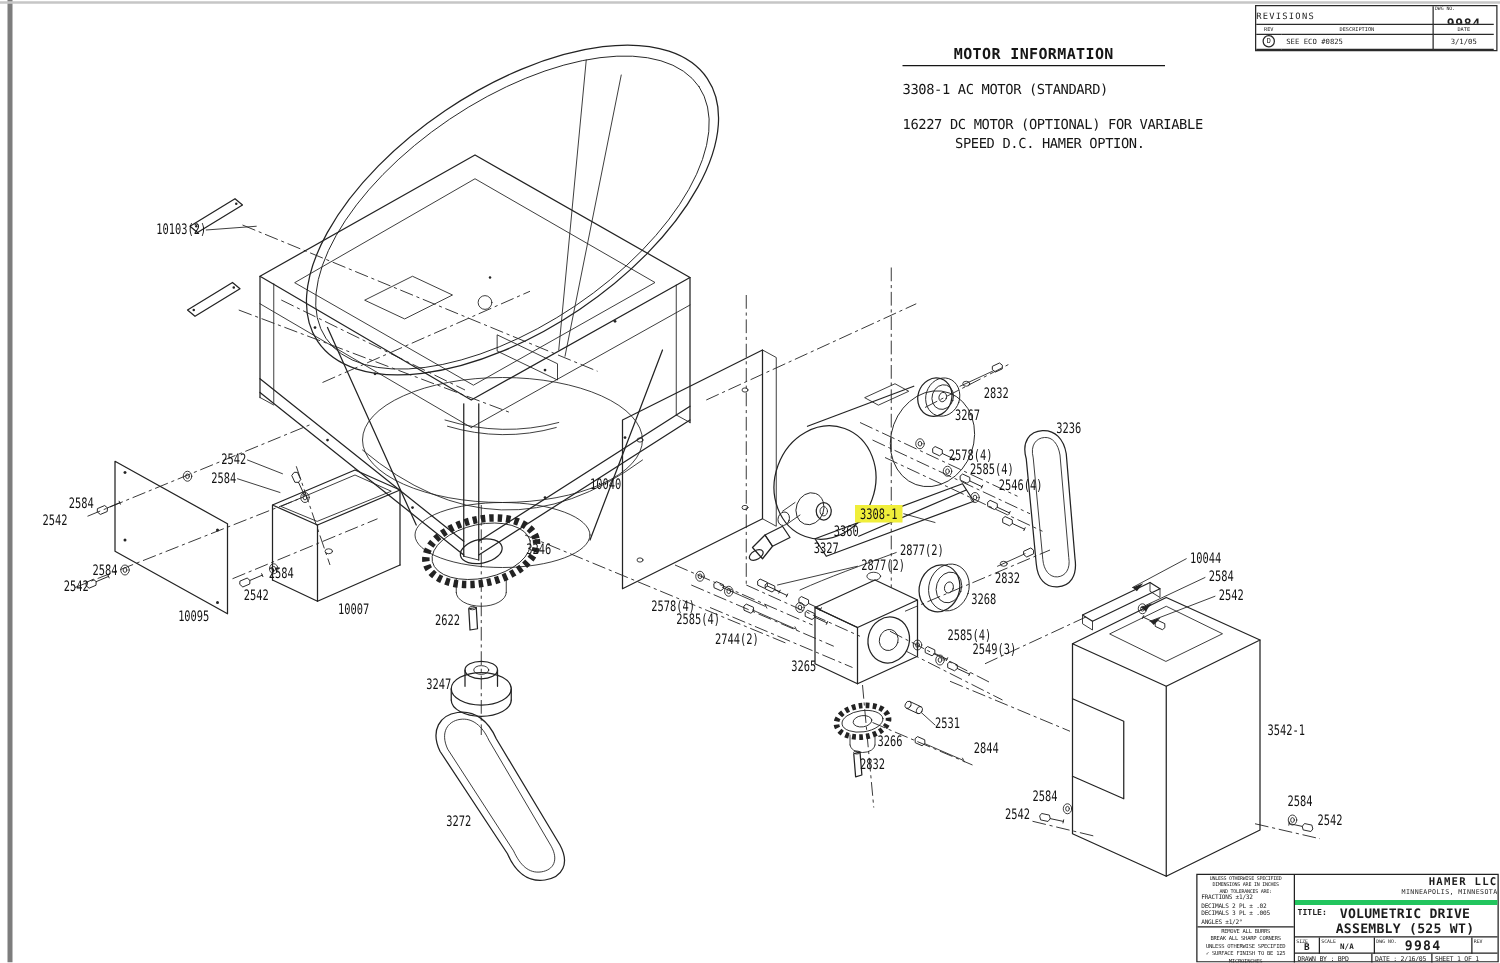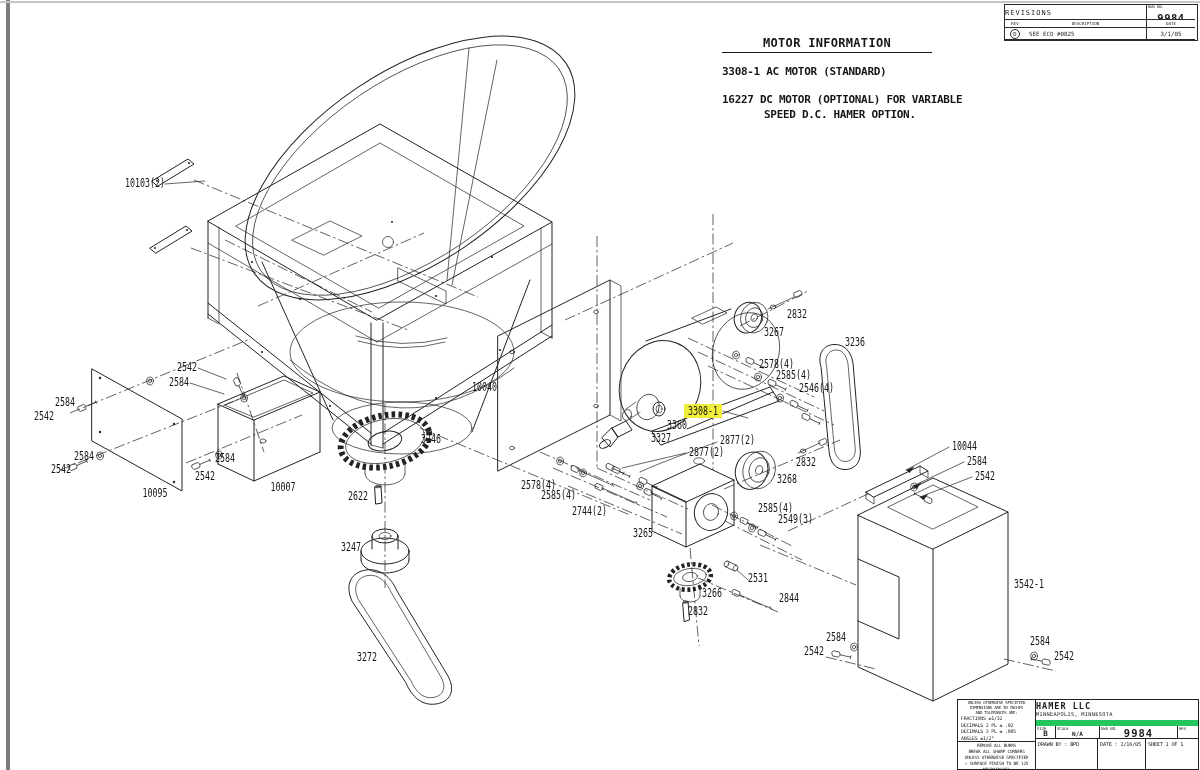--- a/index.html
+++ b/index.html
@@ -17,21 +17,21 @@
   svg .teeth{fill:none;stroke:#232323;stroke-width:6;stroke-dasharray:3.5 3.2;}
   svg .teeth2{fill:none;stroke:#232323;stroke-width:4.5;stroke-dasharray:3 2.6;}
   svg .dot{fill:#232323;stroke:none;}
   svg .arrow{fill:#232323;stroke:none;}
   svg text.plbl{font-family:"DejaVu Sans Mono",monospace;font-size:11.5px;fill:#141414;}
 
   
   .motor-info{left:674px;top:36px;width:270px;white-space:nowrap;color:#161616;margin-left:48px;}
   .mi-title{width:210px;text-align:center;font-size:12px;font-weight:bold;letter-spacing:.3px;
             border-bottom:1.2px solid #161616;padding-bottom:2px;margin-bottom:12px;}
-  .mi-line{font-size:11px;font-weight:bold;letter-spacing:-.3px;}
+  .mi-line{font-size:11px;font-weight:normal;letter-spacing:-.3px;}
   .mi-l1{margin-bottom:15px;}
   .mi-l3{padding-left:42px;margin-top:2px;}
 
   
   .revb{left:1004px;top:4px;width:192px;border:1px solid #2a2a2a;background:#fff;
         display:grid;grid-template-columns:20px 122px 48px;grid-template-rows:15px 8px 12px;}
   .revb>div{border-right:1px solid #2a2a2a;border-bottom:1px solid #2a2a2a;overflow:hidden;}
   .revb>div:nth-child(3n), .revb .noRb{border-right:none;}
   .rev-title{grid-column:1/3;font-size:7px;letter-spacing:1px;padding-top:4px;}
   .rev-dwg{text-align:center;line-height:1;}
@@ -46,21 +46,21 @@
   
   .tblock{left:957px;top:699px;width:240px;height:69px;border:1.4px solid #222;background:#fff;
           display:grid;grid-template-columns:78px 1fr;}
   .tb-left{border-right:1px solid #222;display:flex;flex-direction:column;}
   .tb-tol{height:40px;border-bottom:1px solid #222;padding:1px 3px 0;}
   .t3{font-size:4px;line-height:1.2;letter-spacing:-.2px;text-align:center;}
   .t4{font-size:4.9px;line-height:1.3;letter-spacing:-.2px;}
   .tb-notes{flex:1;padding:1px 2px 0;}
   .t5{font-size:4.4px;line-height:1.35;letter-spacing:-.2px;text-align:center;}
   .tb-right{display:flex;flex-direction:column;}
-  .tb-co{height:20px;border-bottom:6px solid #22c55e;text-align:left;}
+  .tb-co{height:20px;border-bottom:4px solid #22c55e;text-align:right;}
   .co1{font-size:8.5px;font-weight:bold;letter-spacing:1px;padding-top:1px;}
   .co2{font-size:5.3px;letter-spacing:.3px;}
   .tb-title{height:25px;border-bottom:1px solid #222;position:relative;}
   .tl{position:absolute;left:2px;top:2px;font-size:6.5px;font-weight:bold;}
   .tt{text-align:center;font-weight:bold;font-size:10.5px;line-height:1.15;padding-top:1px;letter-spacing:.2px;padding-left:14px;}
   .tb-r3{height:12px;border-bottom:1px solid #222;display:grid;grid-template-columns:20px 44px 1fr 20px;}
   .tb-r3 .c{border-right:1px solid #222;position:relative;}
   .tb-r3 .c:last-child{border-right:none;}
   .tb-r3 i{font-style:normal;font-size:3.9px;position:absolute;top:0;left:1px;}
   .tb-r3 b{display:block;text-align:center;}
@@ -480,20 +480,27 @@
       <div class="t5">BREAK ALL SHARP CORNERS</div>
       <div class="t5">UNLESS OTHERWISE SPECIFIED</div>
       <div class="t5"><span>✓</span> <span>SURFACE FINISH TO BE 125 MICROINCHES</span></div>
     </div>
   </div>
   <div class="tb-right">
     <div class="tb-co">
       <div class="co1">HAMER LLC</div>
       <div class="co2">MINNEAPOLIS, MINNESOTA</div>
     </div>
+    <div class="tb-title">
+      <span class="tl">TITLE:</span>
+      <div class="tt">
+        <div>VOLUMETRIC DRIVE</div>
+        <div>ASSEMBLY (525 WT)</div>
+      </div>
+    </div>
     <div class="tb-r3">
       <div class="c">
           <i>SIZE</i>
           <b class="szv">B</b>
         </div>
       <div class="c">
           <i>SCALE</i>
           <b class="scv">N/A</b>
         </div>
       <div class="c">

